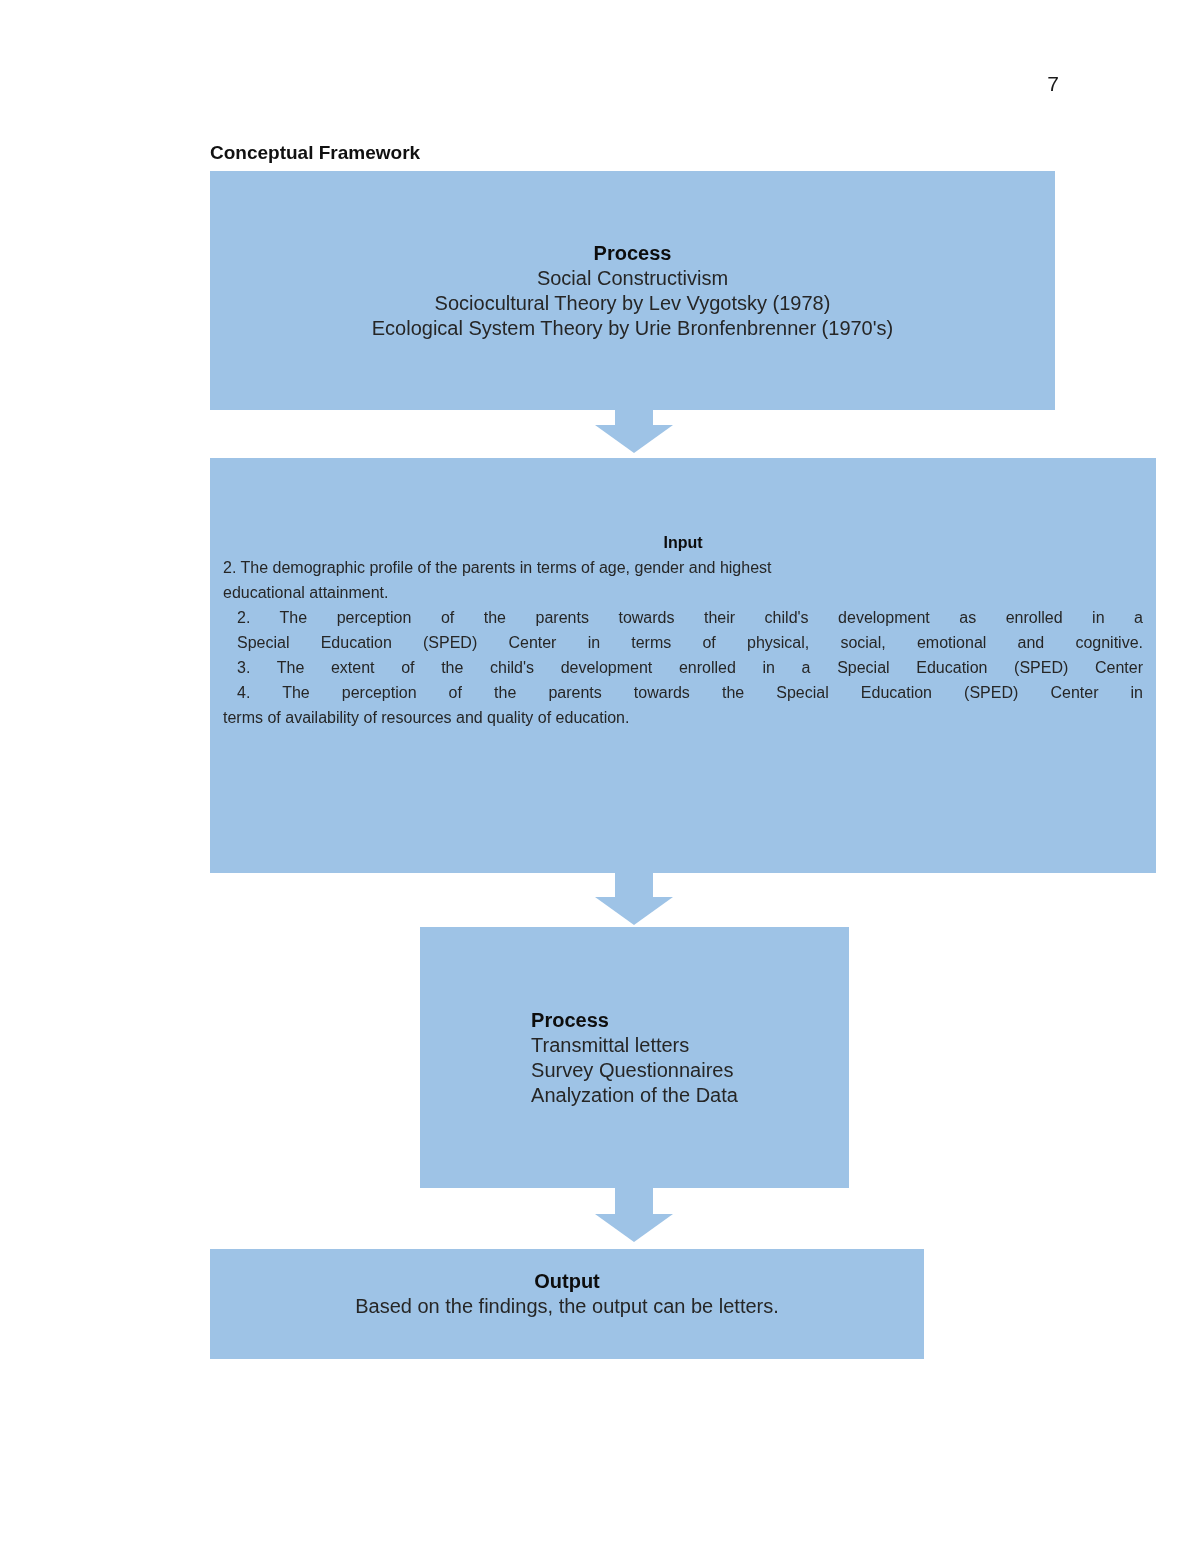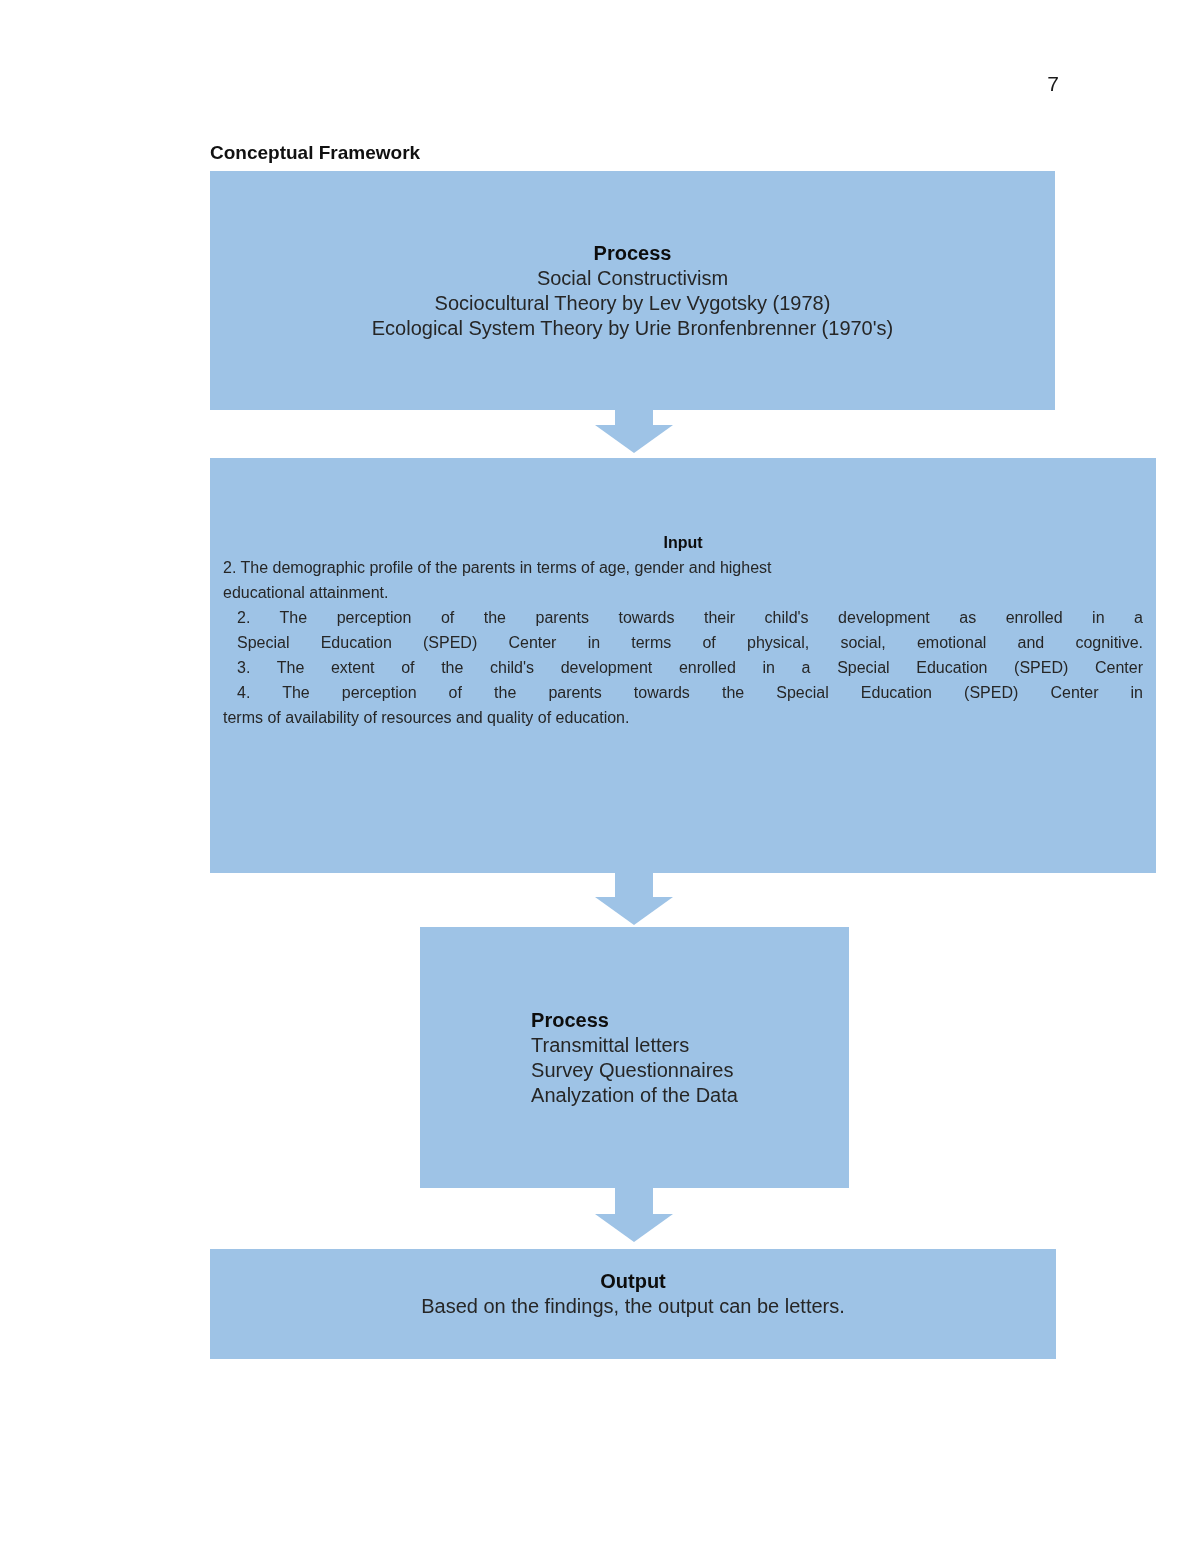--- a/index.html
+++ b/index.html
@@ -29,21 +29,21 @@
   .box-input .box-title { text-align:center; }
   .input-line { text-align:left; }
   .input-line.stretch { text-align:justify; text-align-last:justify;margin-left:14px; }
 
   .box-process {
     left:420px; top:927px; width:429px; height:261px;
     display:flex; align-items:center; justify-content:center;
     text-align:left; font-size:20px; line-height:25px;
   }
   .box-output {
-    left:210px; top:1249px; width:846px; height:110px;
+    left:210px; top:1249px; width:714px; height:110px;
     padding-top:20px; text-align:center; font-size:20px; line-height:25px;
   }
 
   .arrow { position:absolute; left:595px; width:78px; display:flex; flex-direction:column; align-items:center; }
   .arrow .stem { width:38px; background:var(--blue); }
   .arrow .head { width:0; height:0; border-left:39px solid transparent; border-right:39px solid transparent; border-top:28px solid var(--blue); }
   .arrow-1 { top:410px; } .arrow-1 .stem { height:15px; }
   .arrow-2 { top:873px; } .arrow-2 .stem { height:24px; }
   .arrow-3 { top:1188px; } .arrow-3 .stem { height:26px; }
 </style>

